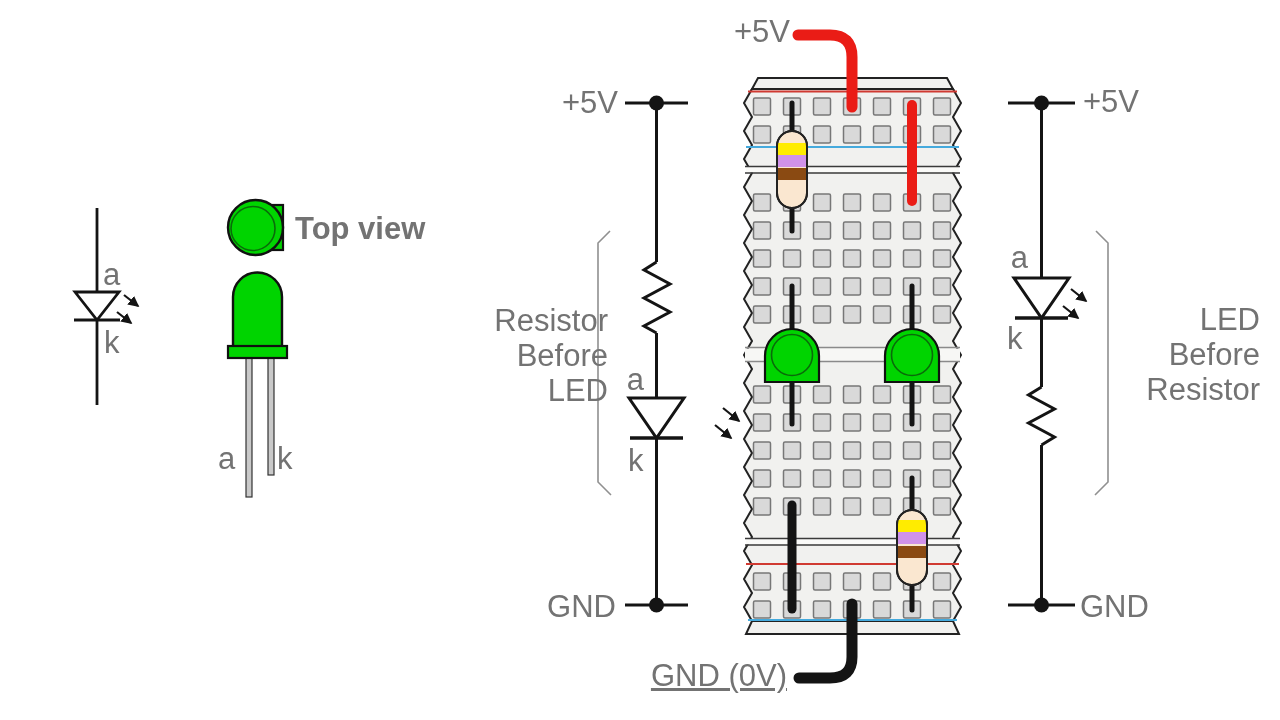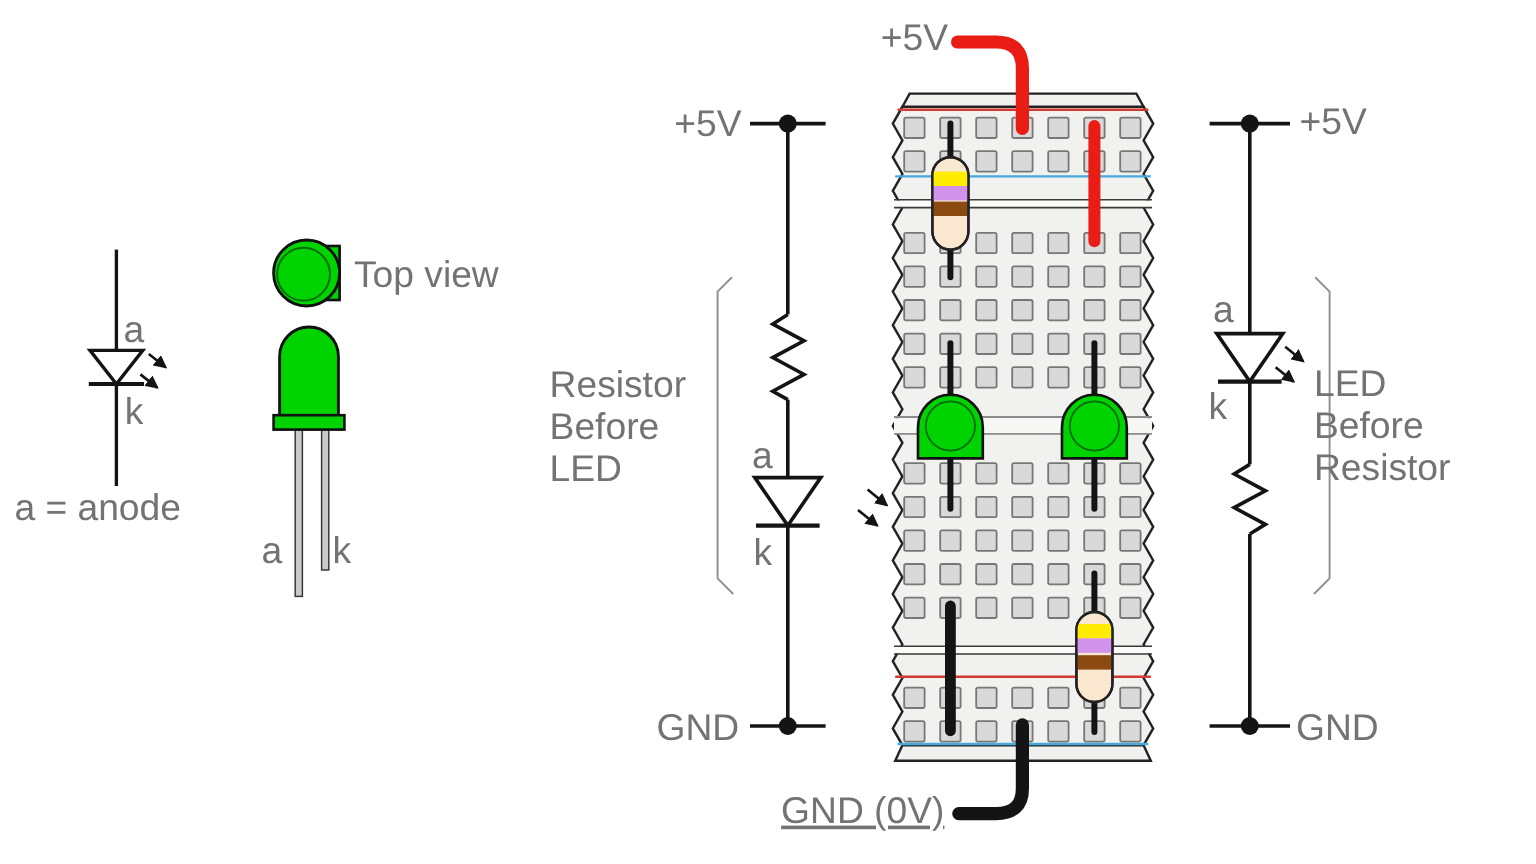--- a/index.html
+++ b/index.html
@@ -1,25 +1,25 @@
 <!DOCTYPE html>
 <html><head>
 <meta charset="utf-8">
 <style>
   html,body{margin:0;padding:0;background:#fff;width:1280px;height:720px;overflow:hidden;}
   #stage{position:relative;width:1280px;height:720px;font-family:"Liberation Sans","DejaVu Sans",sans-serif;color:#141414;}
   #scene{position:absolute;left:0;top:0;}
   .txt{position:absolute;font-size:31px;line-height:31px;white-space:nowrap;color:#737373;}
-  .cap{line-height:35px;text-align:left;}
+  .cap{line-height:35px;text-align:right;}
   .cap span{display:block;}
   #t-sym-a{left:103px;top:259px;}
   #t-sym-k{left:104px;top:327px;}
   #t-anode{left:12px;top:407px;}
   #t-cathode{left:12px;top:442px;}
-  #t-topview{left:295px;top:213px;}
+  #t-topview{left:295px;top:213px;font-weight:bold;}
   #t-sideview{left:291px;top:300px;}
   #t-leg-a{left:218px;top:443px;}
   #t-leg-k{left:277px;top:443px;}
   #t-ls-5v{left:556px;width:62px;text-align:right;top:87px;}
   #t-ls-a{left:612px;width:32px;text-align:right;top:364px;}
   #t-ls-k{left:628px;top:445px;}
   #t-ls-gnd{left:540px;width:76px;text-align:right;top:591px;}
   #t-ls-cap{left:458px;width:150px;top:303px;}
   #t-bb-5v{left:718px;width:72px;text-align:right;top:16px;}
   #t-bb-gnd{left:645px;width:142px;text-align:right;top:660px;text-decoration:underline;}
@@ -271,21 +271,20 @@
   <g>
     <rect x="246" y="357" width="6" height="140" fill="#c9c9c9" stroke="#333" stroke-width="1.2"></rect>
     <rect x="268" y="357" width="6" height="118" fill="#c9c9c9" stroke="#333" stroke-width="1.2"></rect>
     <path d="M233,347 L233,297 A24.5,24.5 0 0 1 282,297 L282,347 Z" stroke="#111" stroke-width="2.4" fill="#00d400"></path>
     <rect x="228" y="346" width="59" height="12" stroke="#111" stroke-width="2.2" fill="#00d400"></rect>
   </g>
 </svg>
 
 <div class="txt" id="t-sym-a">a</div>
 <div class="txt" id="t-sym-k">k</div>
-<div class="txt" id="t-anode">a = anode</div>
 <div class="txt" id="t-topview">Top view</div>
 <div class="txt" id="t-leg-a">a</div>
 <div class="txt" id="t-leg-k">k</div>
 
 <div class="txt" id="t-ls-5v">+5V</div>
 <div class="txt" id="t-ls-a">a</div>
 <div class="txt" id="t-ls-k">k</div>
 <div class="txt" id="t-ls-gnd">GND</div>
 <div class="txt cap" id="t-ls-cap">
   <span>Resistor</span>

